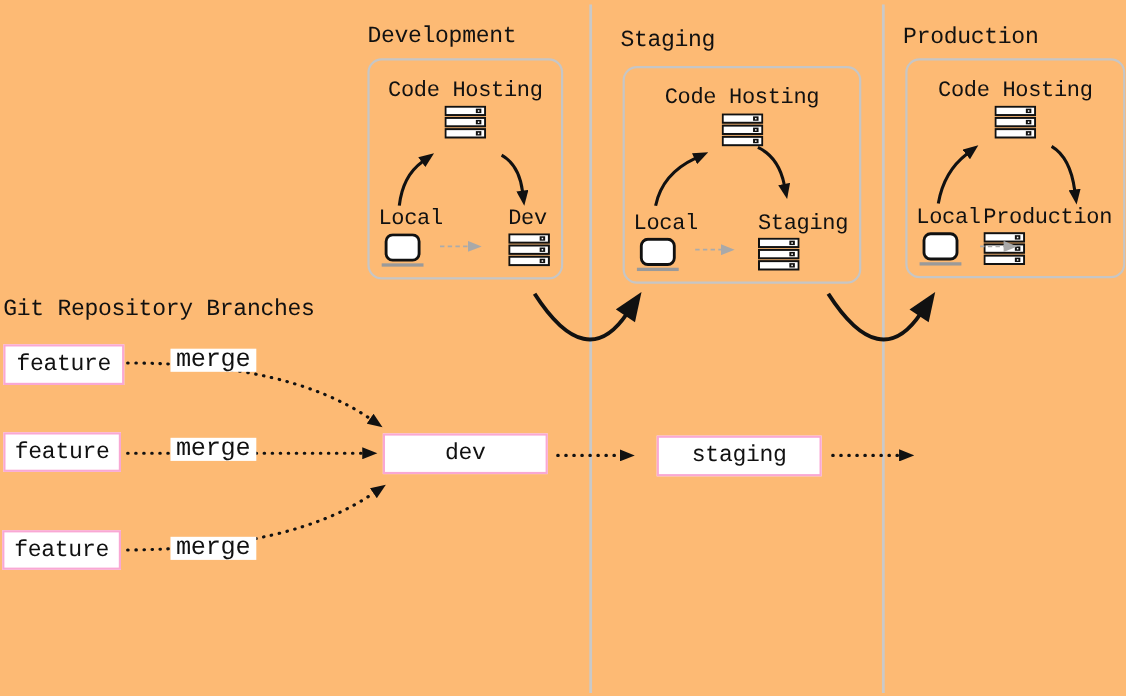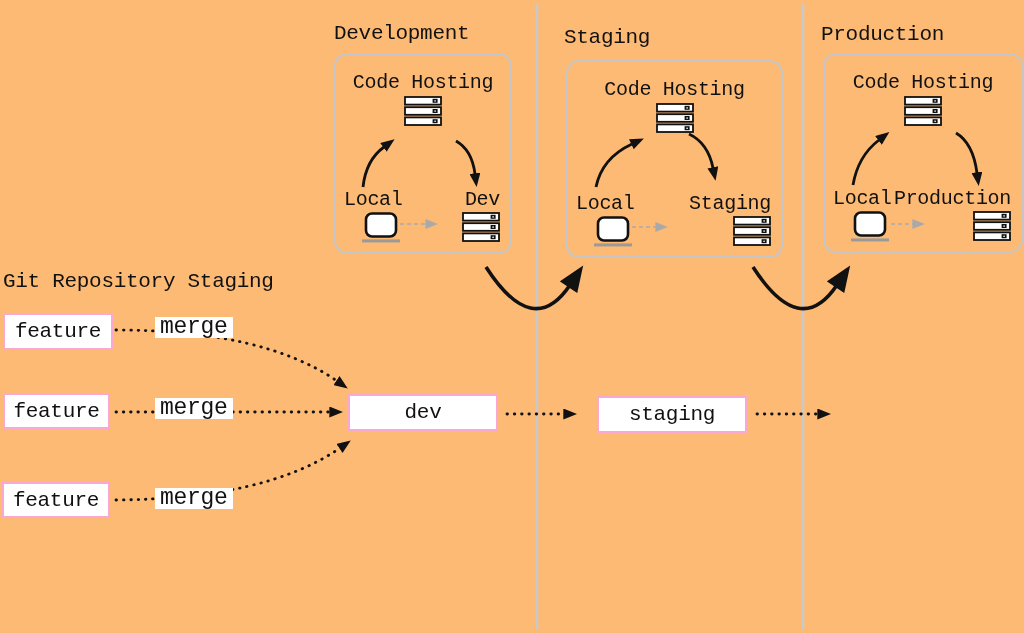--- a/index.html
+++ b/index.html
@@ -15,21 +15,21 @@
   #t-dev  { left:334px; top:23px; }
   #t-stg  { left:564px; top:27px; }
   #t-prod { left:821px; top:24px; }
   
   .env-box { position:absolute; border:2px solid #c6c6c6; border-radius:13px; background:transparent; z-index:1; }
   #env-dev  { left:334px; top:53px;  width:178px; height:201px; }
   #env-stg  { left:566px; top:60px;  width:217px; height:198px; }
   #env-prod { left:823px; top:53px;  width:200px; height:200px; }
   .ch-group { position:absolute; top:17px; left:0; right:0; display:flex; flex-direction:column; align-items:center; gap:2px; }
   .node-label { font-size:20px; line-height:22px; white-space:nowrap; }
-  .corner-group { position:absolute; bottom:9px; display:flex; flex-direction:column; align-items:flex-end; gap:1px; }
+  .corner-group { position:absolute; bottom:9px; display:flex; flex-direction:column; align-items:flex-start; gap:1px; }
   .local-group  { left:8px; }
   .target-group { right:10px; }
   
   .branch-box {
     position:absolute; border:2px solid #f9a8d4; background:#fff; z-index:3;
     display:flex; align-items:center; justify-content:center; font-size:21px;
   }
   #fb1 { left:3px;   top:313px; width:110px; height:37px; }
   #fb2 { left:3px;   top:393px; width:107px; height:36px; }
   #fb3 { left:2px;   top:482px; width:108px; height:36px; }
@@ -198,21 +198,21 @@
           </g>
         <g fill="#fff">
             <rect x="30.4" y="4.2" width="1.4" height="1.4"></rect>
             <rect x="30.4" y="14.4" width="1.4" height="1.4"></rect>
             <rect x="30.4" y="24.6" width="1.4" height="1.4"></rect>
           </g>
       </svg>
     </div>
   </div>
 
-  <div class="lbl" id="git-title">Git Repository Staging</div>
+  <div class="lbl" id="git-title">Git Repository Branches</div>
 
   <div class="branch-box" id="fb1">feature</div>
   <div class="branch-box" id="fb2">feature</div>
   <div class="branch-box" id="fb3">feature</div>
 
   <div class="branch-box" id="bb-dev">dev</div>
   <div class="branch-box" id="bb-stg">staging</div>
 
   <svg class="arrows" width="1024" height="633" viewBox="0 0 1024 633">
     <defs>

